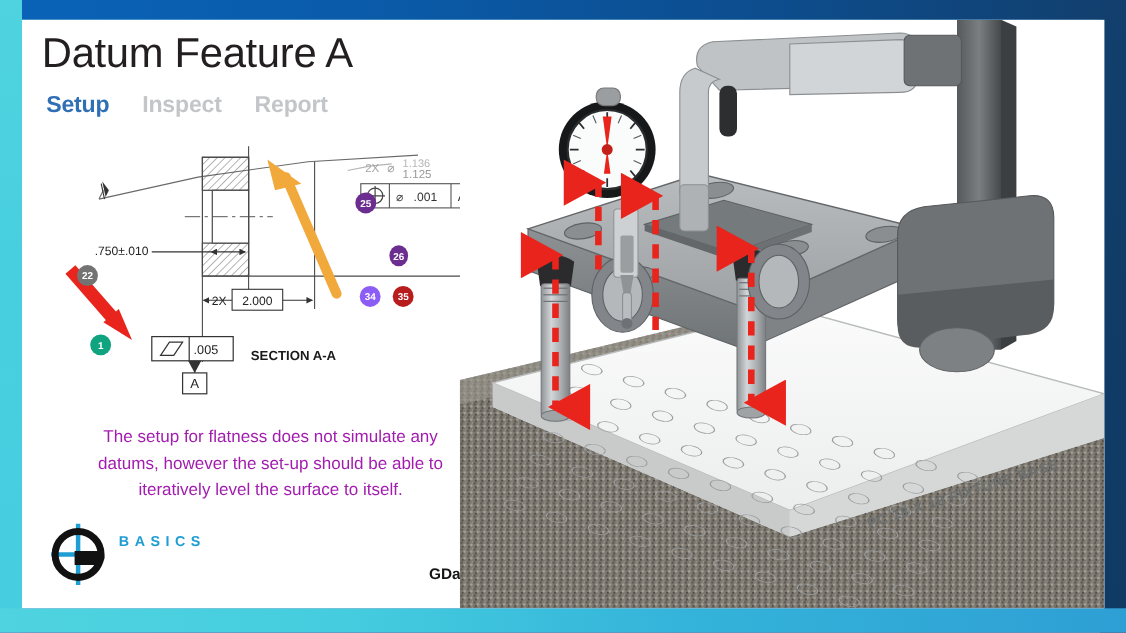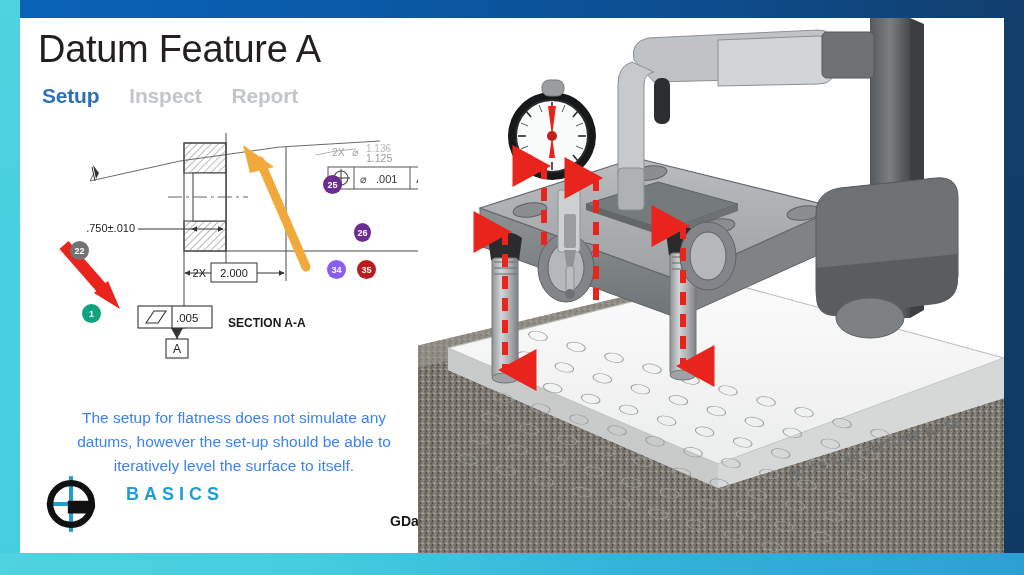--- a/index.html
+++ b/index.html
@@ -70,34 +70,33 @@
   
   .bubble {
     position:absolute; border-radius:50%;
     display:flex; align-items:center; justify-content:center;
     color:#fff; font-size:9px; font-weight:700;
     font-family:"Liberation Sans", sans-serif;
   }
 
   
   #body-text {
-    position:absolute; left:36px; top:368px; width:356px;
+    position:absolute; left:48px; top:368px; width:356px;
     text-align:center; font-size:15.5px; line-height:1.55;
-    color:#3b82f6;
-    margin-top:20px;
+    color:#a21caf;
   }
 
   
   #logo { position:absolute; left:14px; bottom:18px; width:200px; height:62px; }
   #logo-mark { position:absolute; left:6px; top:2px; width:62px; height:58px; }
   #logo-word { position:absolute; left:74px; top:8px; }
   #logo-gdt { font-size:30px; font-weight:700; color:#111; letter-spacing:-0.5px; line-height:1; }
   #logo-basics {
-    font-size:18px; font-weight:700; color:#1f9ed4;
-    letter-spacing:5px; line-height:1; margin-top:4px;margin-left:18px;
+    font-size:13px; font-weight:700; color:#1f9ed4;
+    letter-spacing:5px; line-height:1; margin-top:4px;
   }
 
   
   #footer-url {
     position:absolute; left:370px; bottom:24px;
     font-size:14px; font-weight:700; color:#161616;
   }
 
   
   #illustration {

